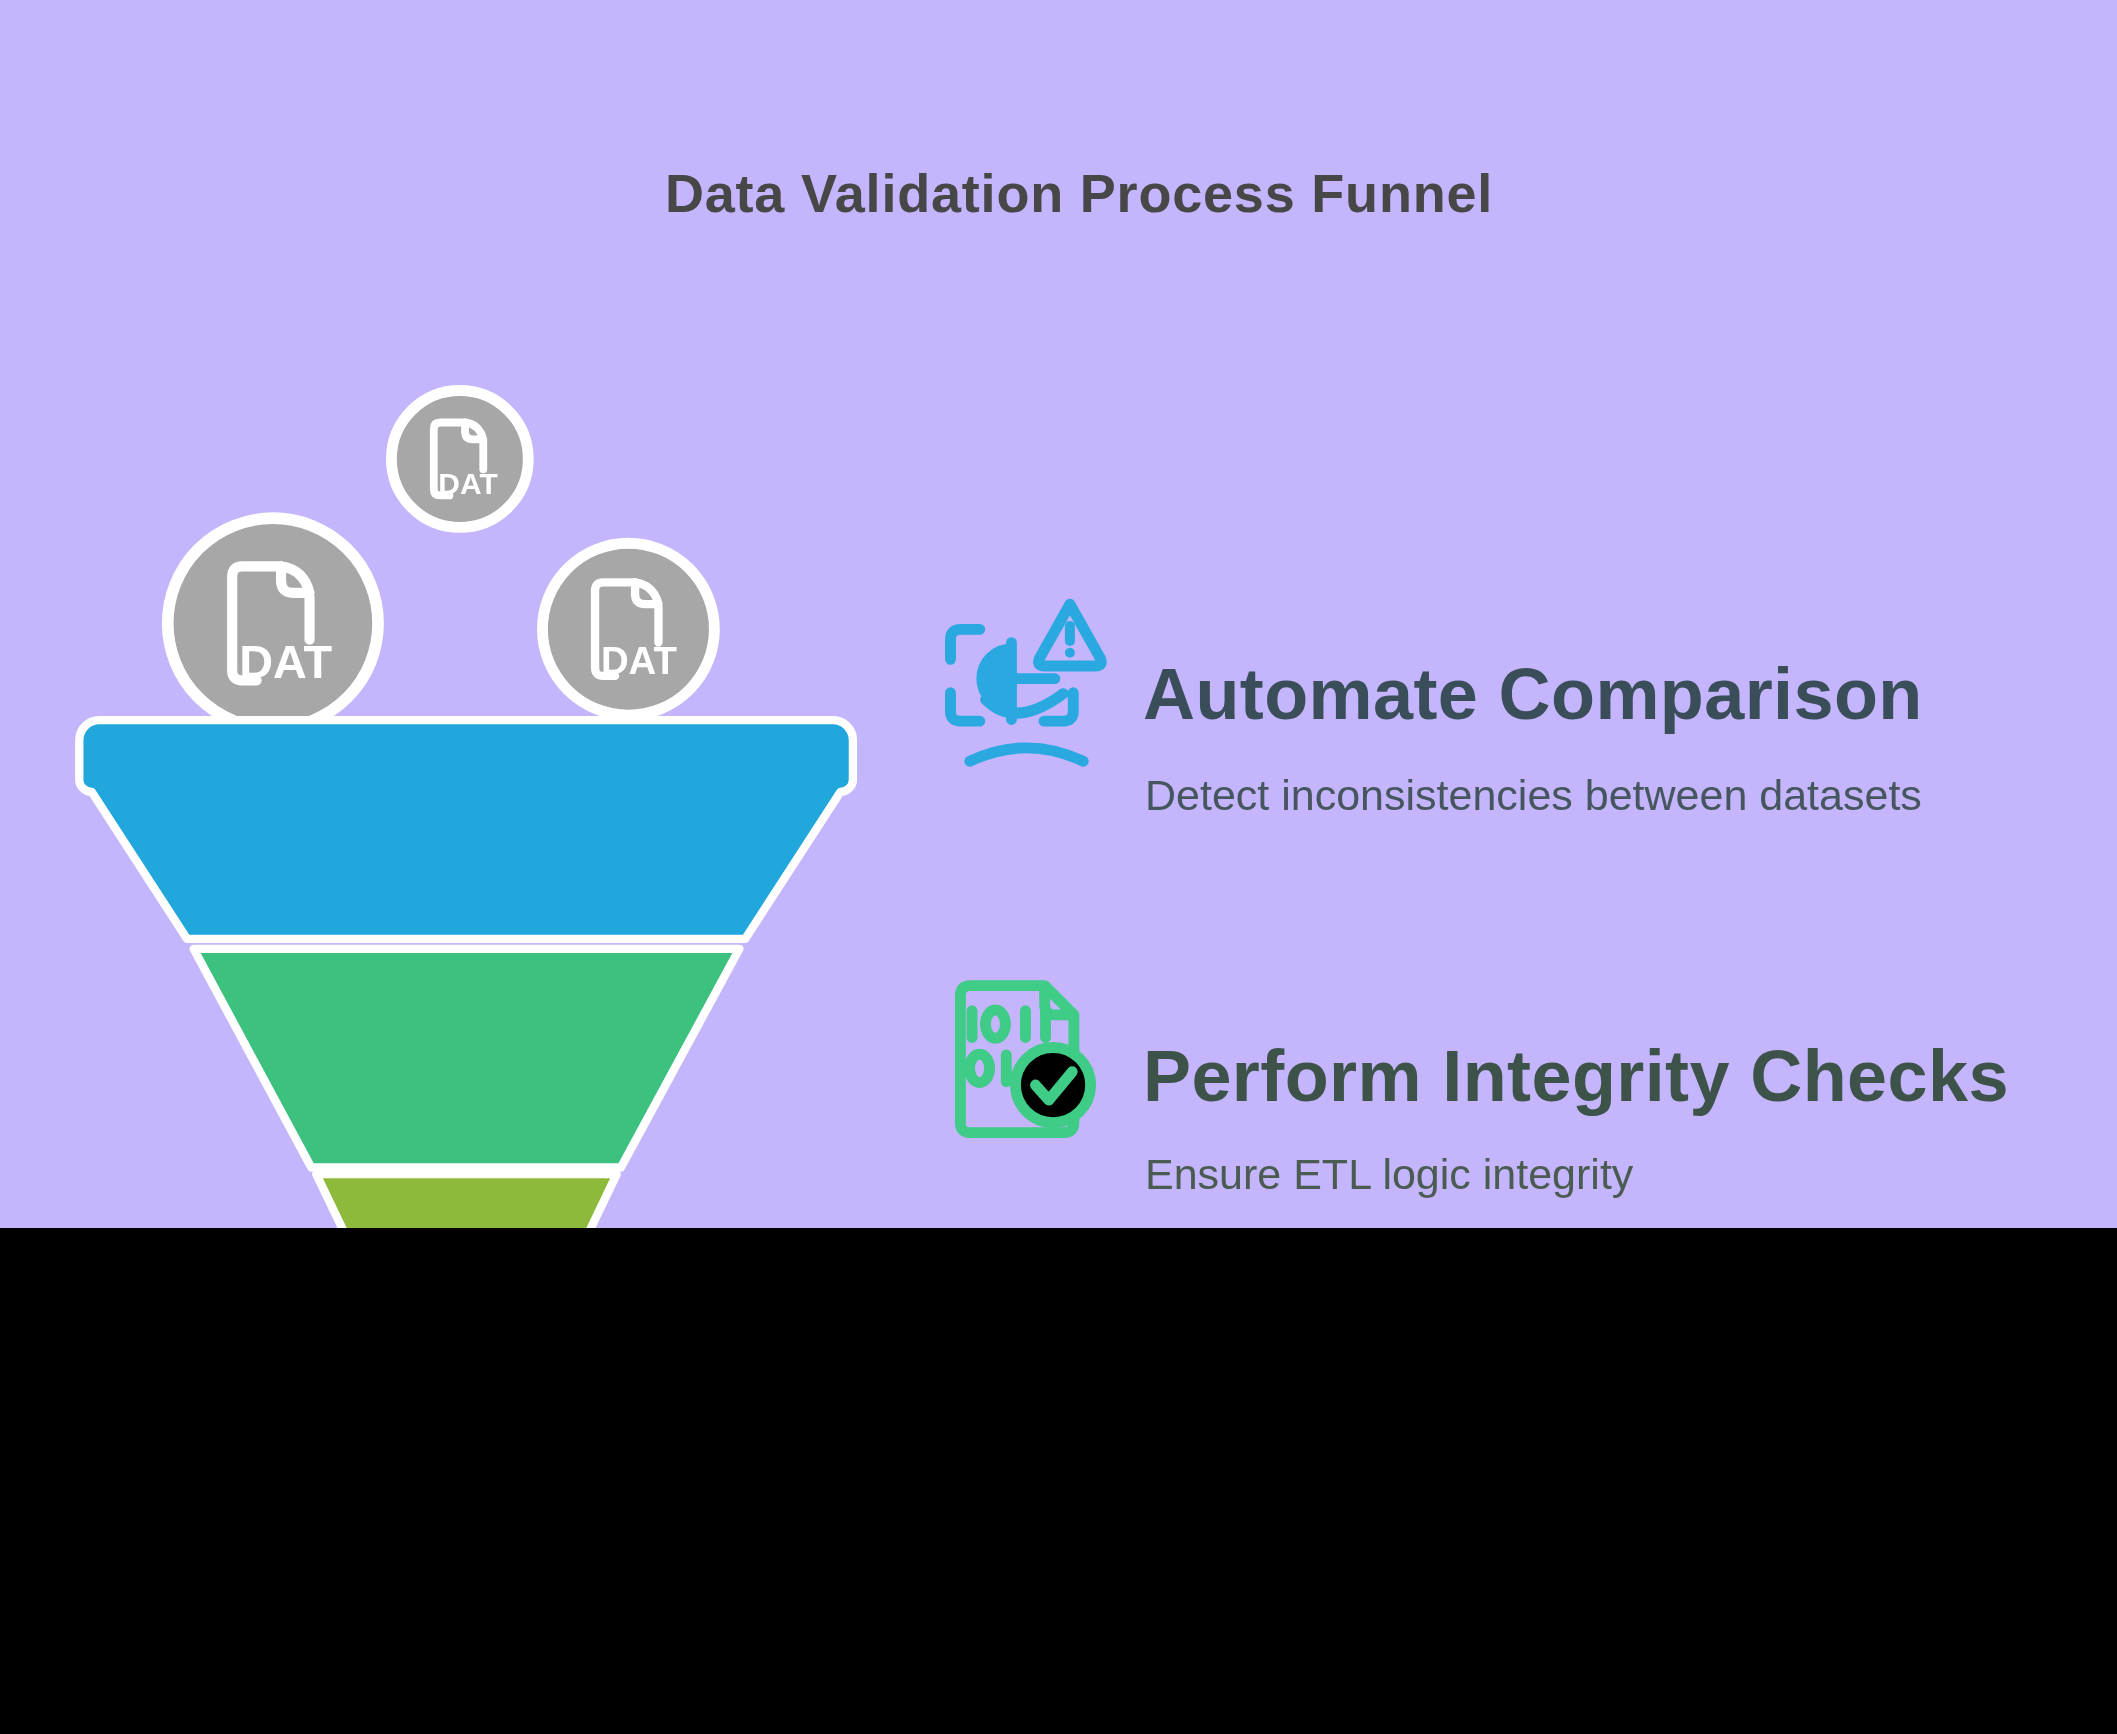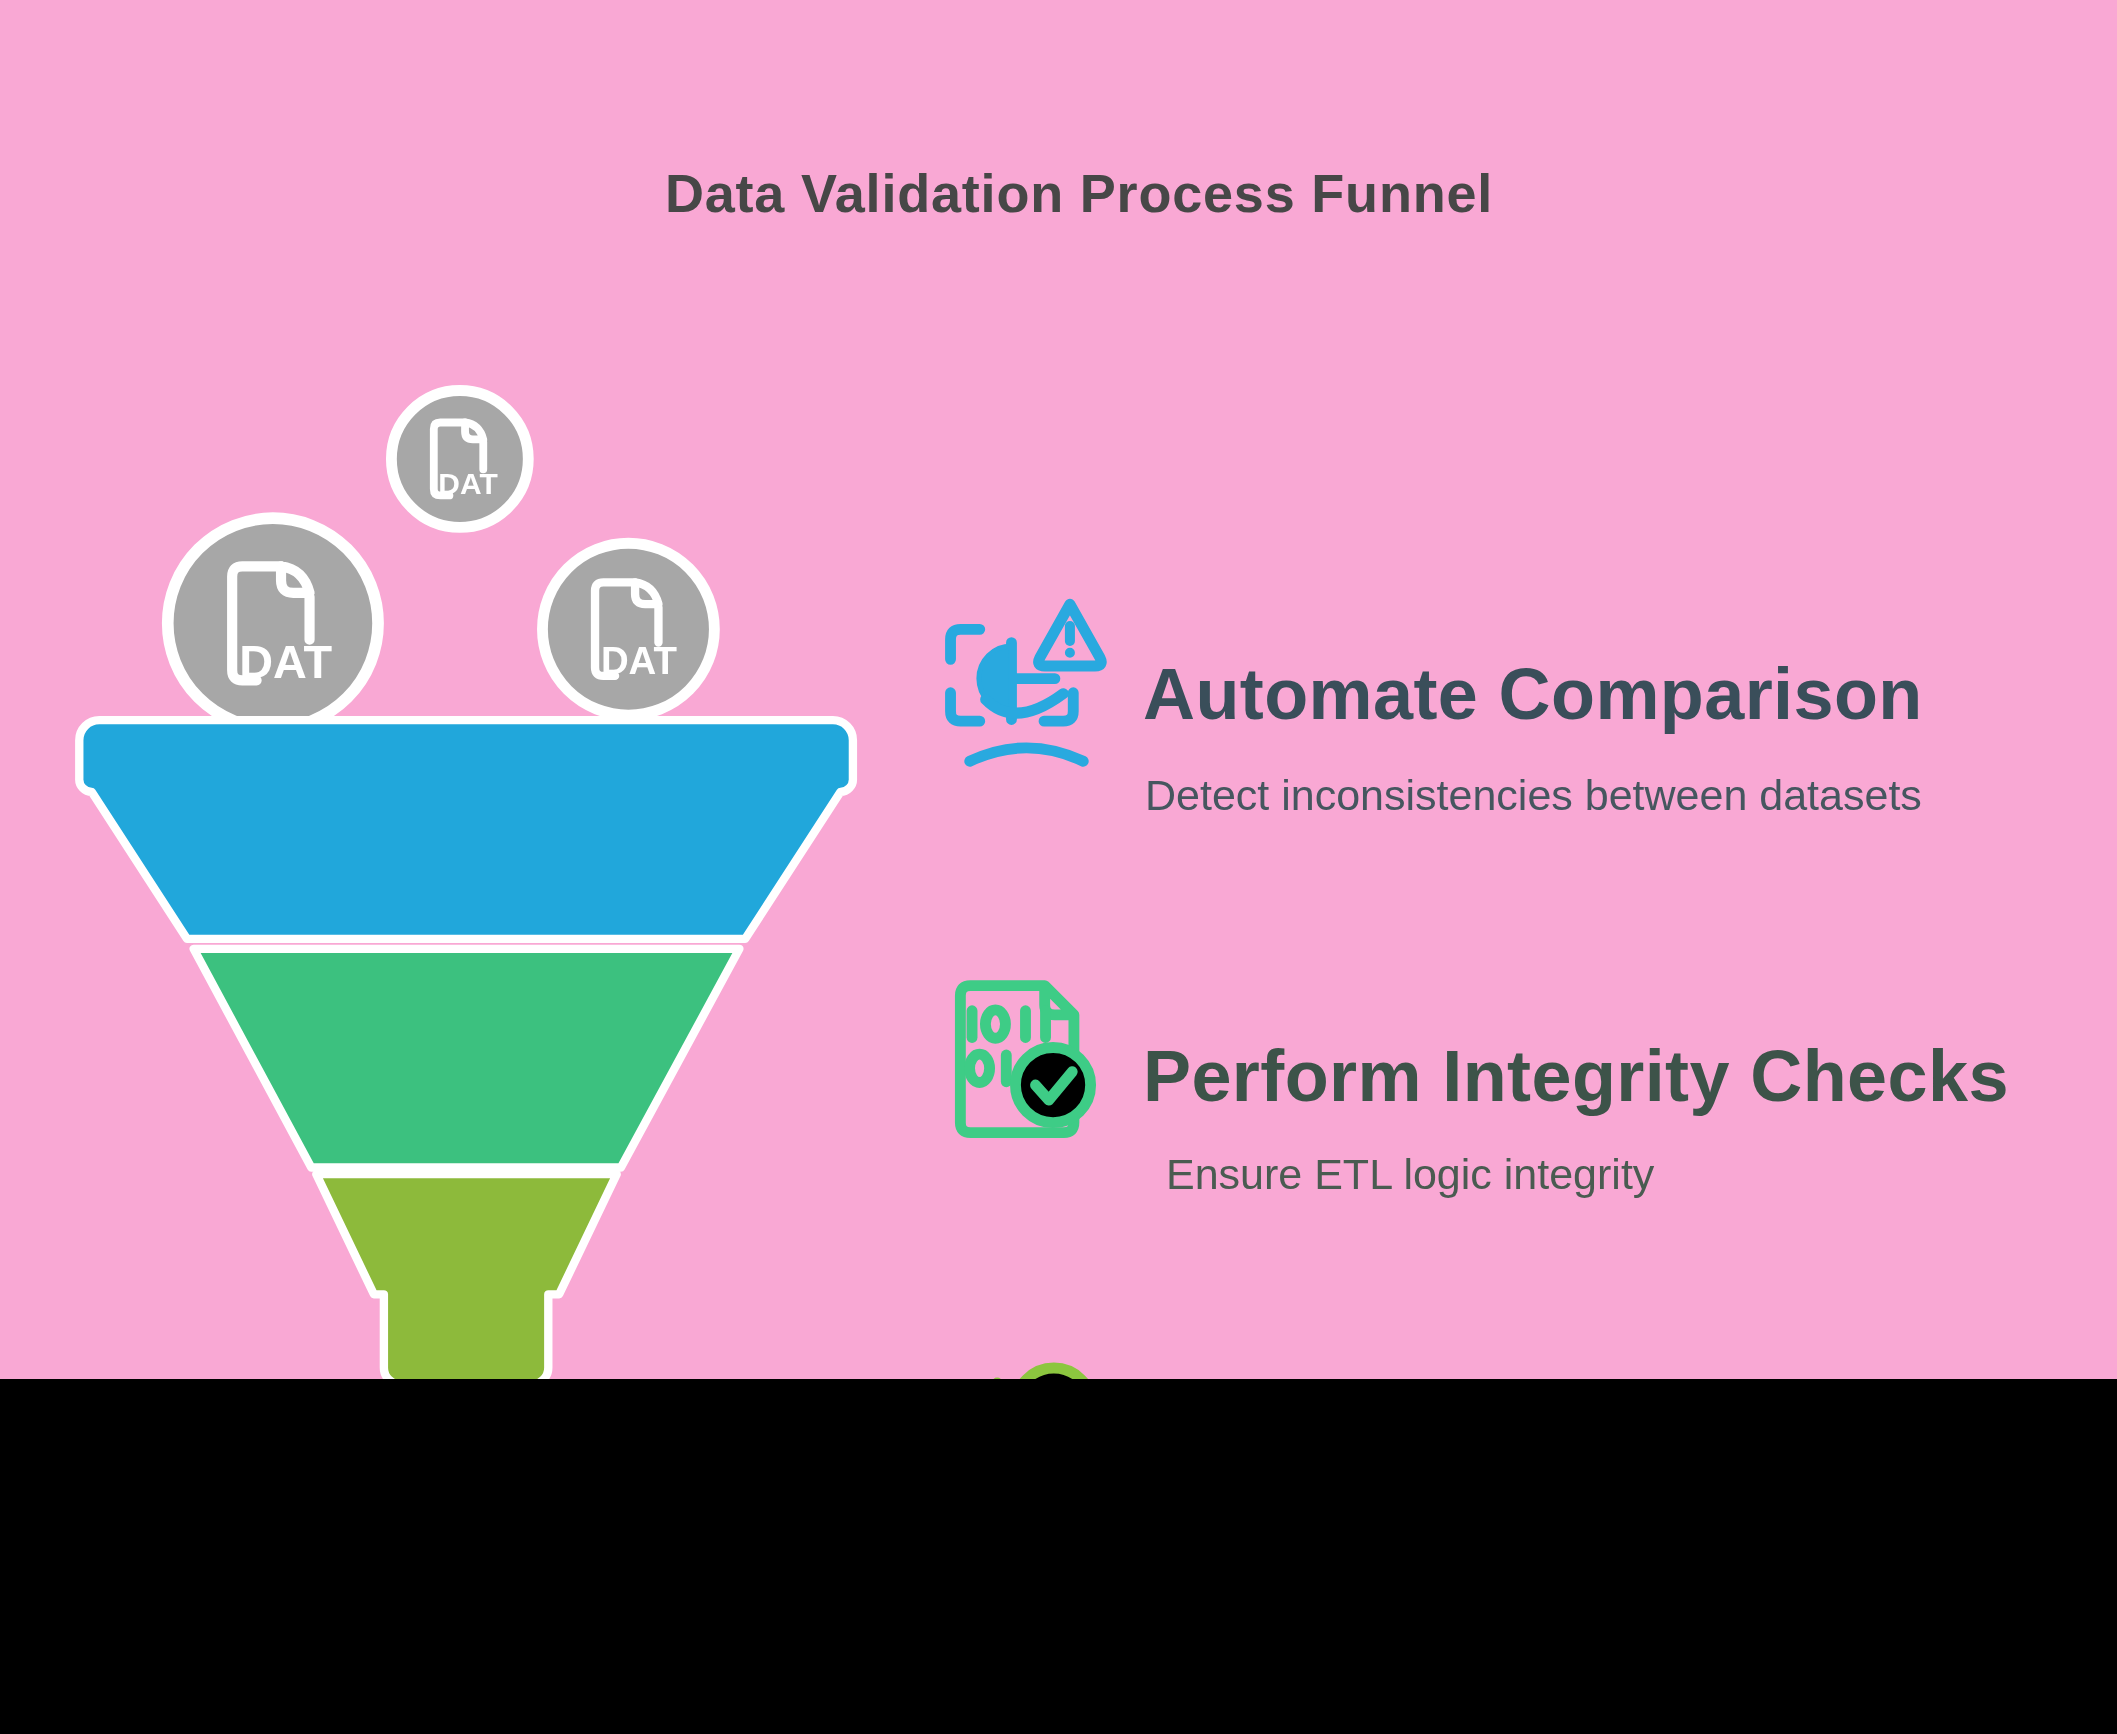--- a/index.html
+++ b/index.html
@@ -1,30 +1,30 @@
 <!DOCTYPE html>
 <html style="font-size:13.4px"><head>
 <meta charset="utf-8">
 <style>
   html,body{margin:0;padding:0;background:#000;}
   .canvas{
-    position:relative;width:2117px;height:1379px;background:#f9a8d4;overflow:hidden;
+    position:relative;width:2117px;height:1228px;background:#c4b5fd;overflow:hidden;
     font-family:"Liberation Sans",sans-serif;
   }
   .main-title{
     position:absolute;top:162px;left:1079px;transform:translateX(-50%);
     font-size:54px;font-weight:700;color:#474747;white-space:nowrap;letter-spacing:0.8px;
   }
   .funnel-svg{position:absolute;left:0;top:351px;}
   .row-title{position:absolute;left:1143px;font-size:72px;font-weight:700;white-space:nowrap;letter-spacing:0.4px;}
   .row-sub{position:absolute;left:1145px;font-size:43px;font-weight:400;white-space:nowrap;text-align:right;}
   .t1{top:653px;color:#3A4E5A;}
   .s1{top:771px;color:#46565F;}
   .t2{top:1035px;color:#3D5349;}
-  .s2{top:1150px;color:#4A5B51;margin-left:21px;}
+  .s2{top:1150px;color:#4A5B51;}
   .t3{top:1406px;color:#4B5340;}
   .s3{top:1520px;color:#565E48;}
   .item-icon{position:absolute;}
   .i1{left:938px;top:594px;}
   .i2{left:942px;top:974px;}
   .i3{left:942px;top:1353px;}
 </style>
 </head>
 <body>
 

